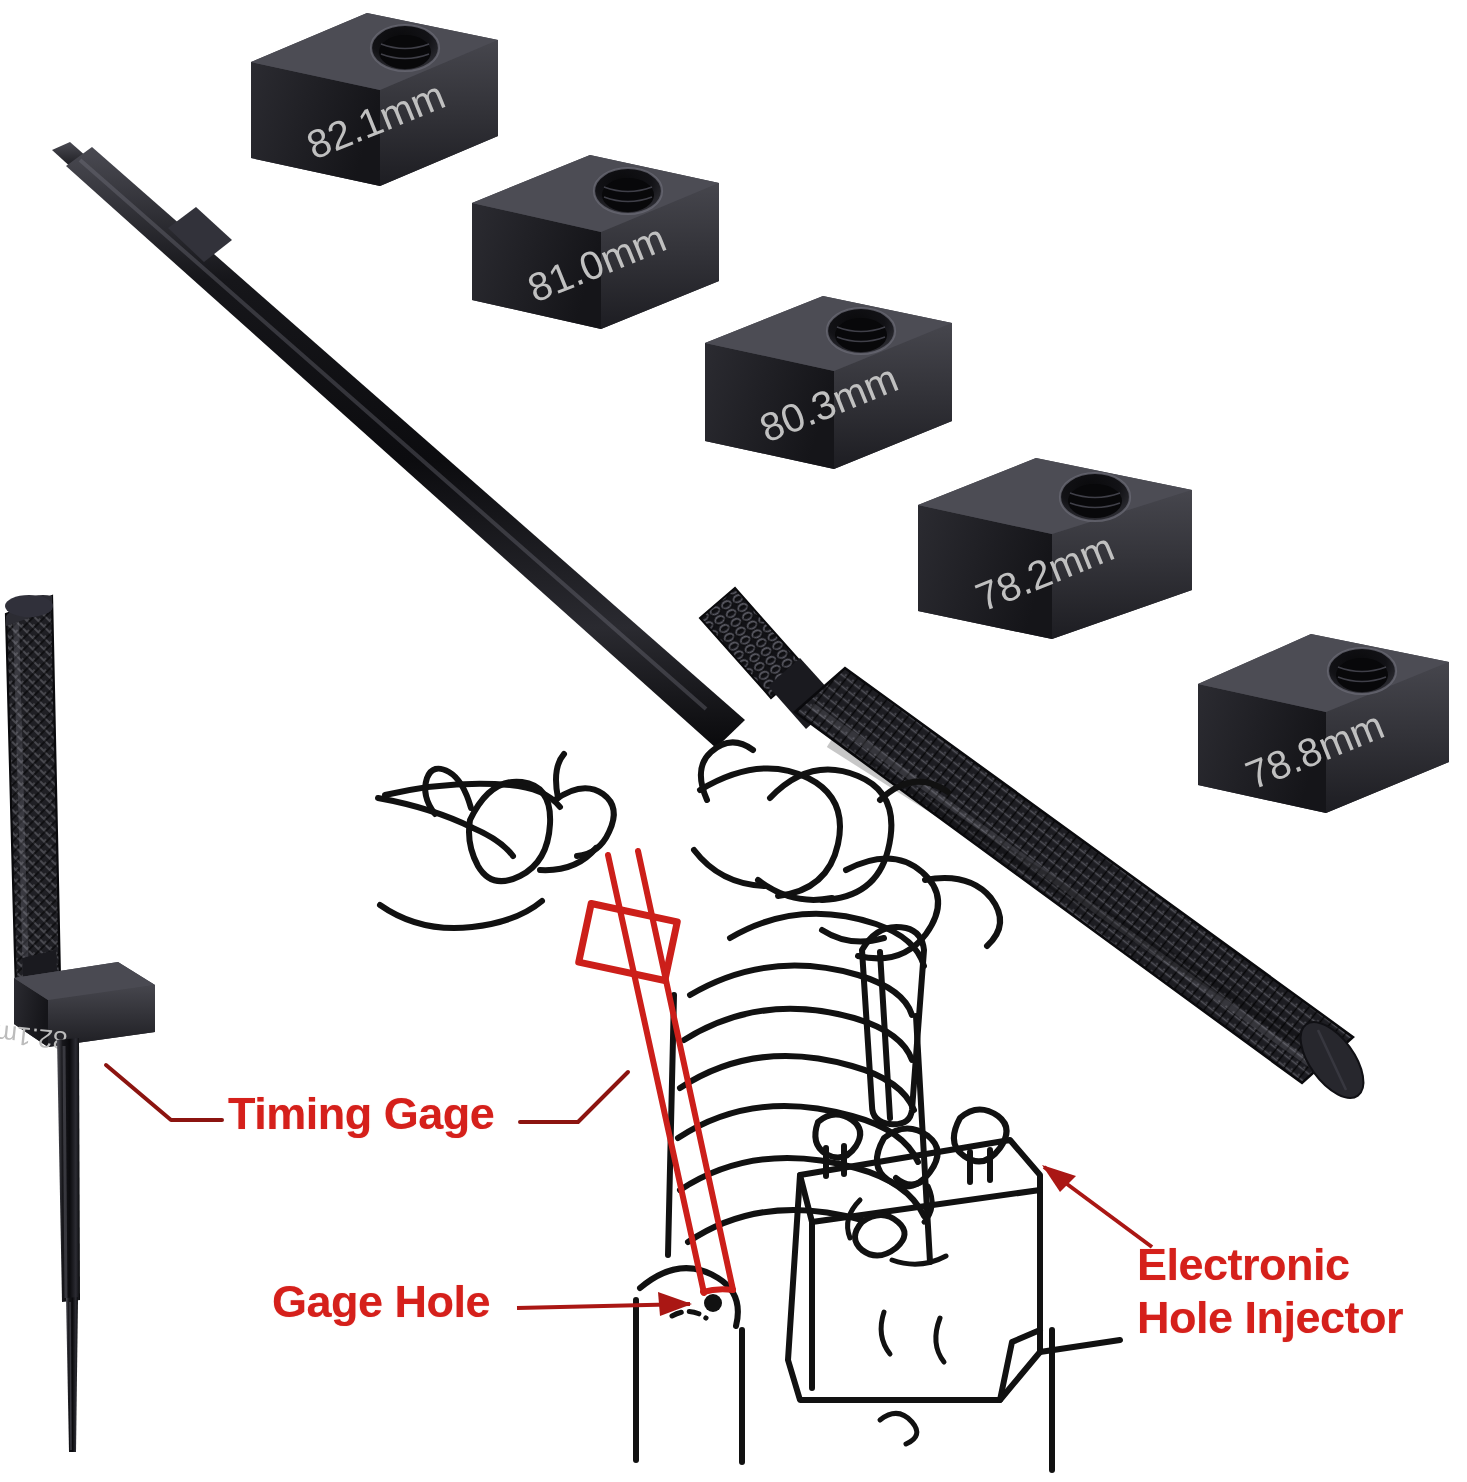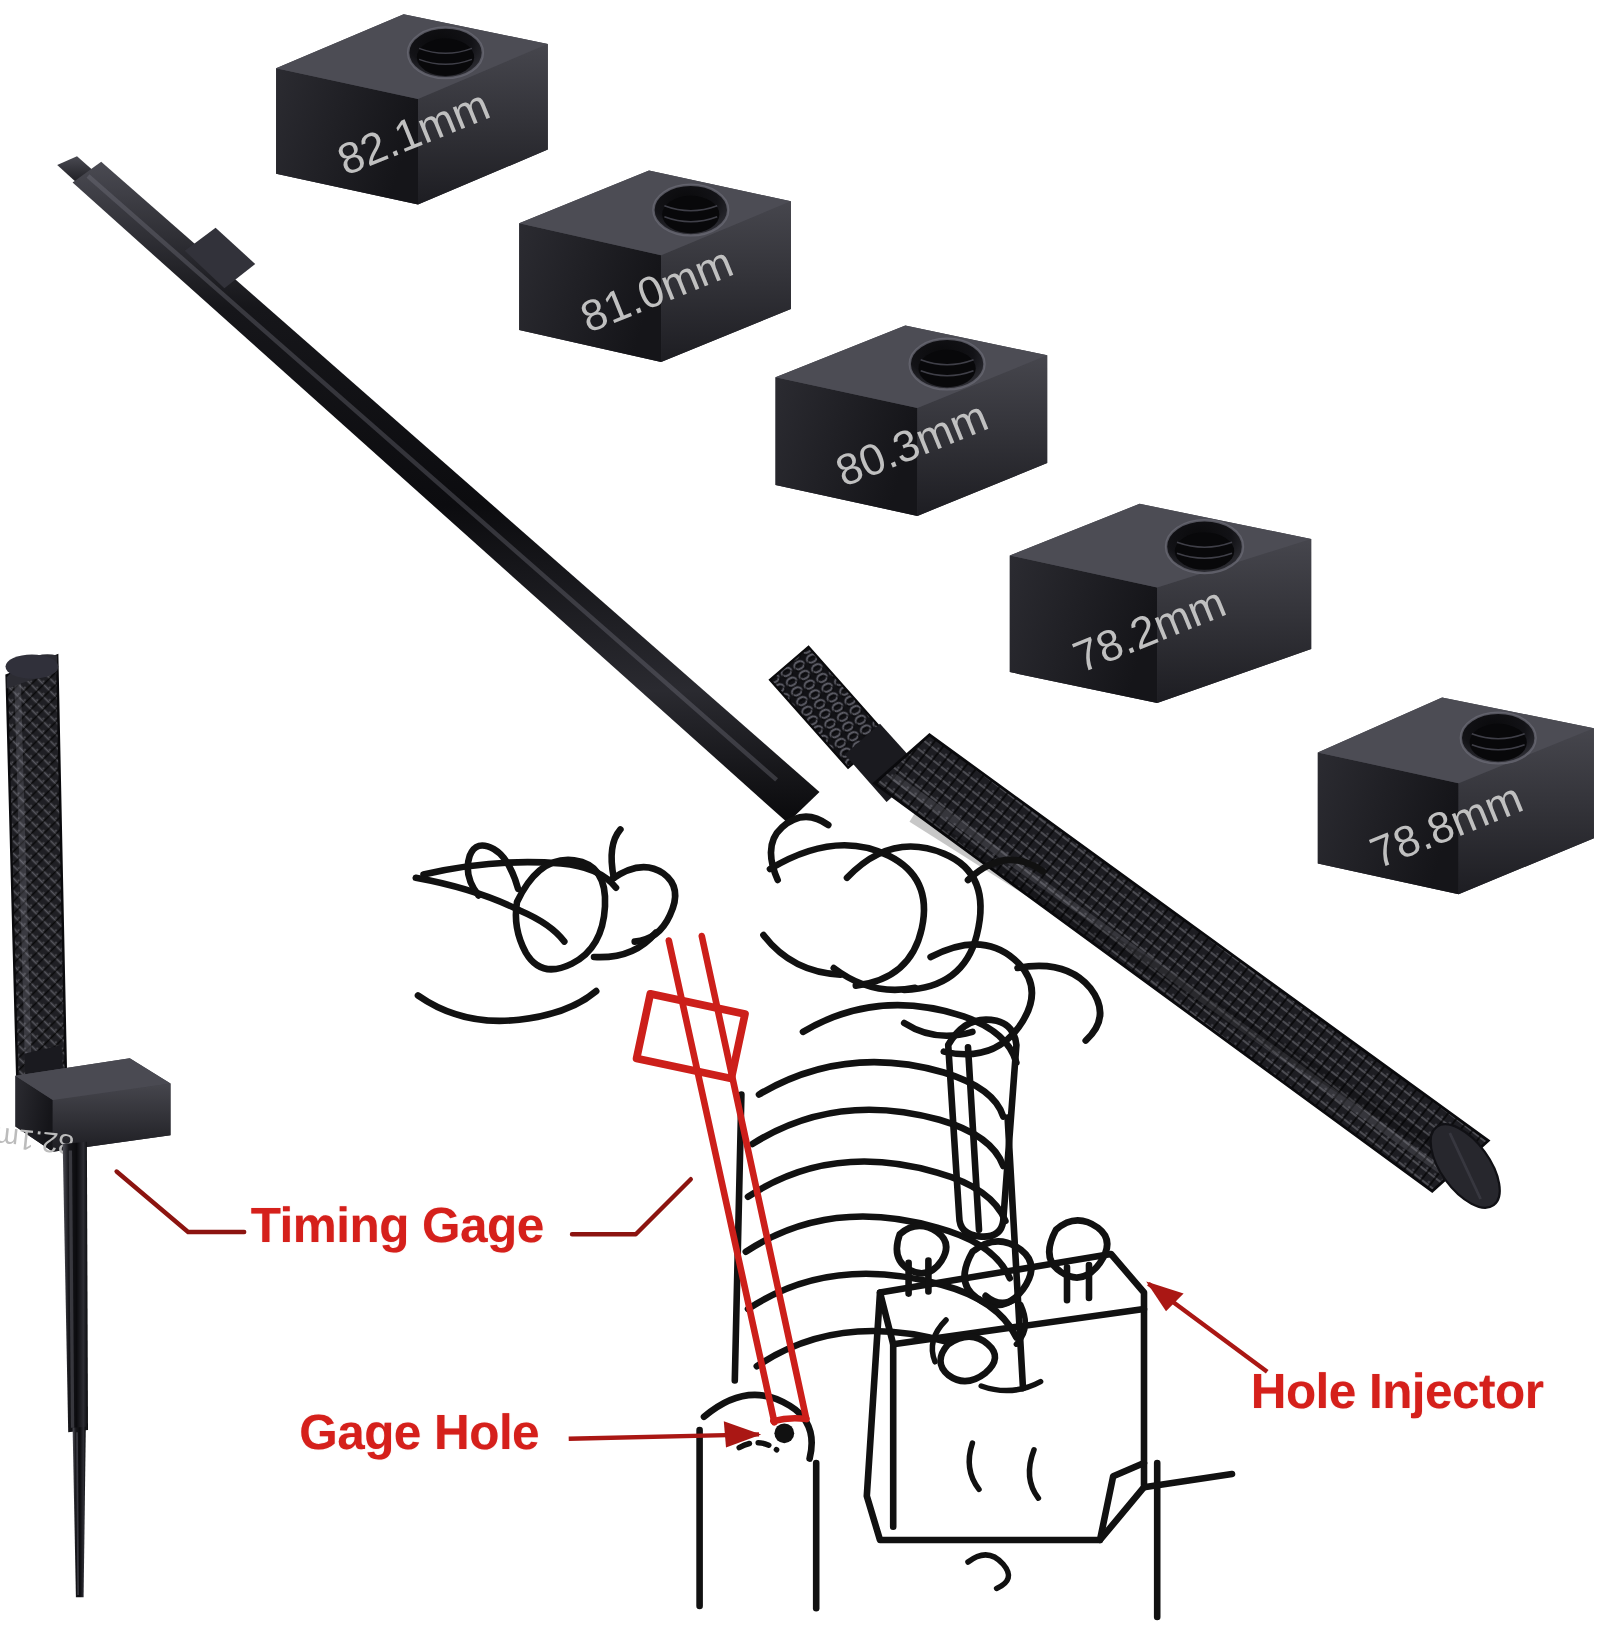--- a/index.html
+++ b/index.html
@@ -301,16 +301,17 @@
       <path d="M1152,1247 L1044,1167" stroke="#aa1714" stroke-width="4" fill="none"></path>
       <path d="M1042,1165 L1076,1176 L1060,1192 Z" fill="#aa1714"></path>
     </g>
   </svg>
 
   <div class="lbl" id="lbl-timing-gage">Timing Gage</div>
 
   <div class="lbl" id="lbl-gage-hole">Gage Hole</div>
 
   <div class="lbl" id="lbl-eui">
+    <span>Electronic</span>
     <span>Hole Injector</span>
   </div>
 
 </div>
 
 </body></html>

